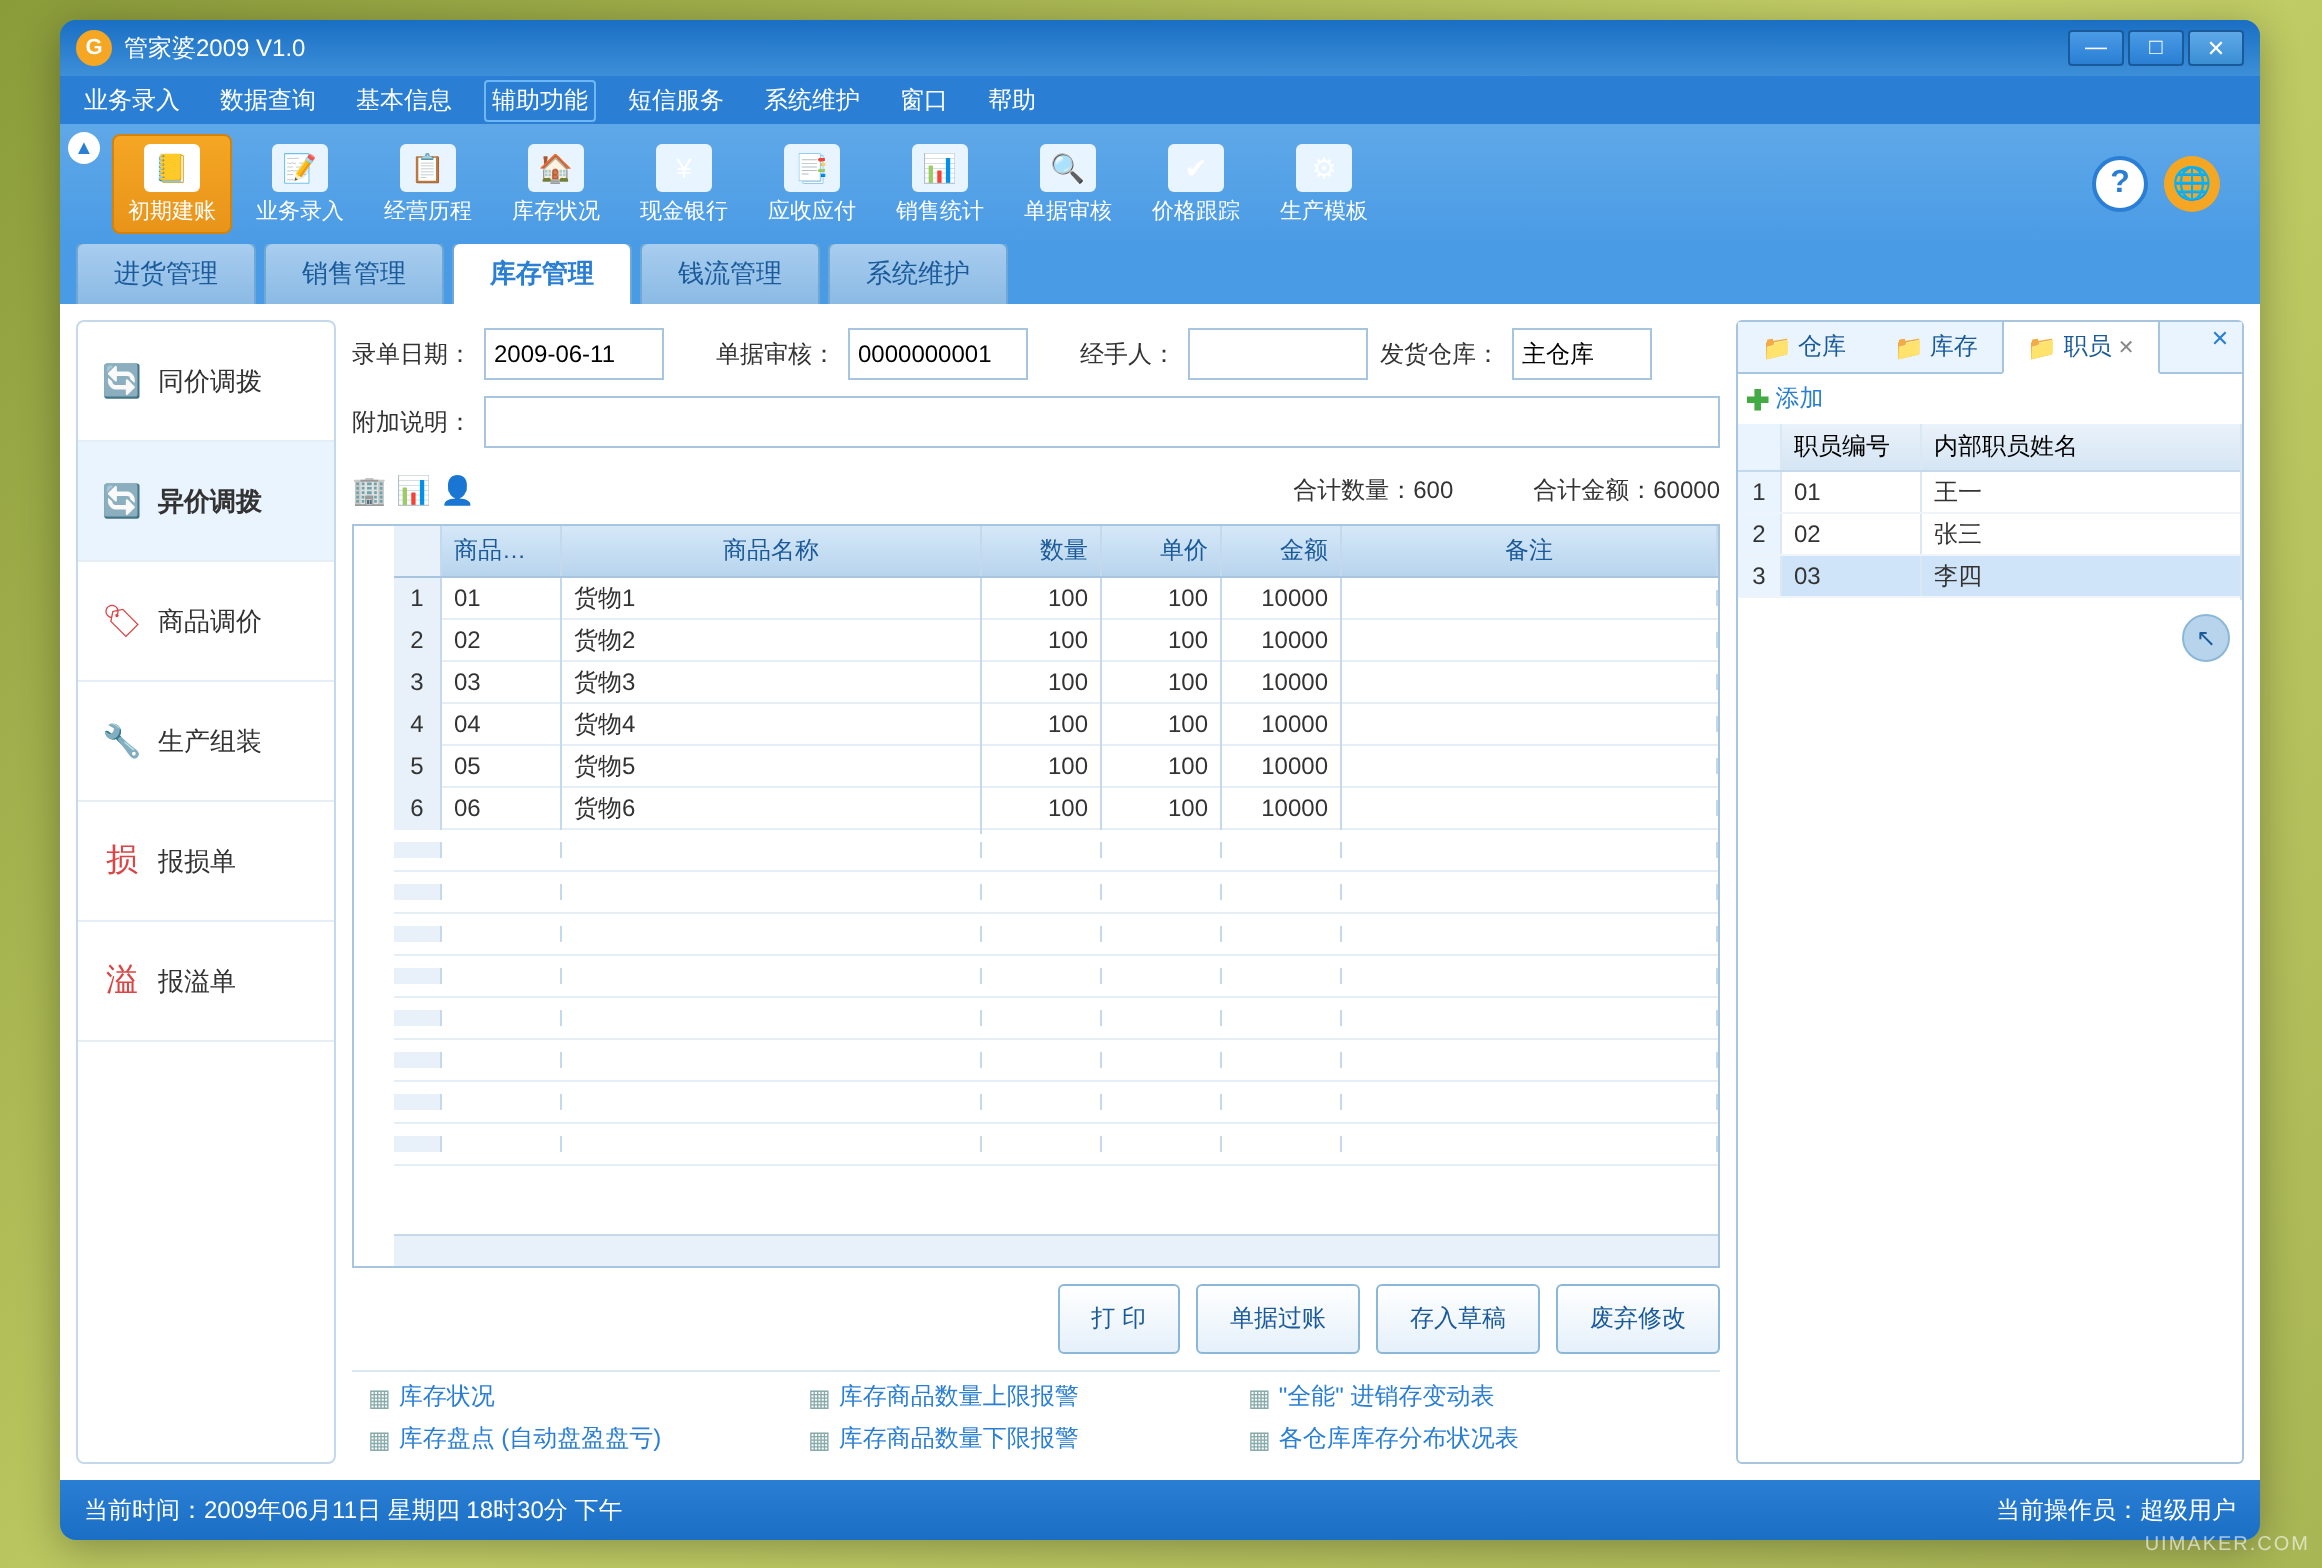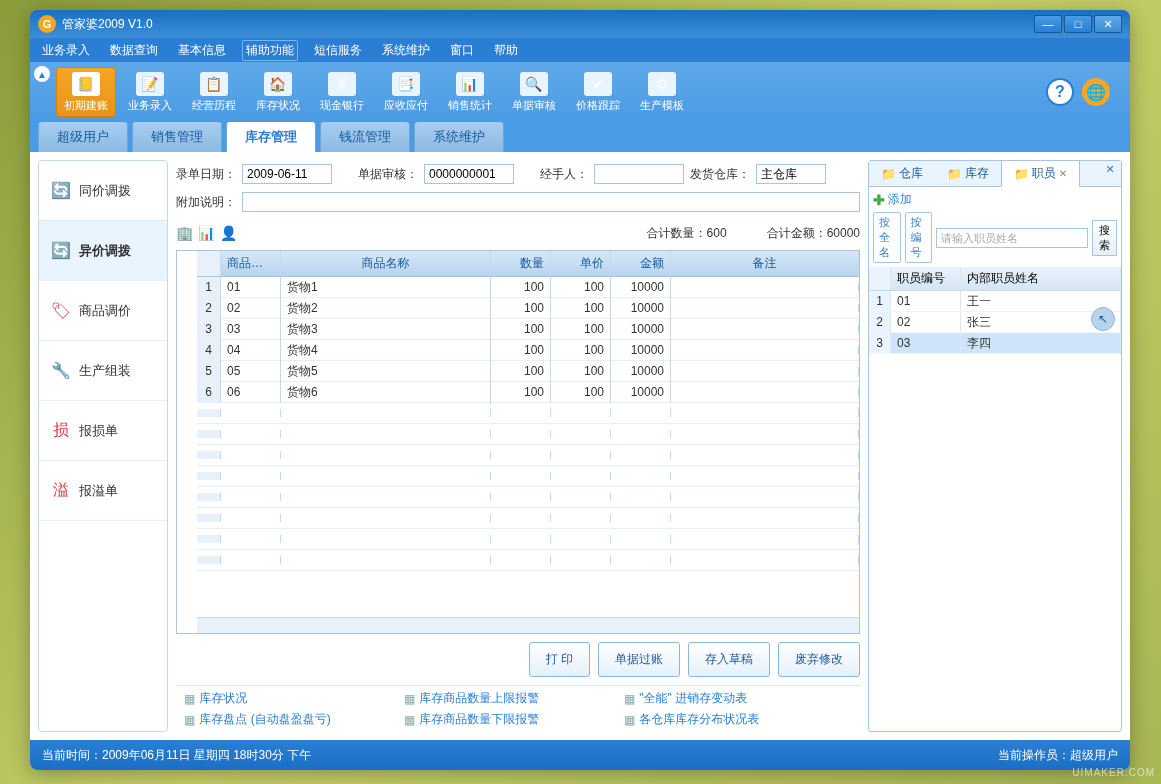--- a/index.html
+++ b/index.html
@@ -28,21 +28,21 @@
 .main-tab { padding: 6px 18px; background: linear-gradient(#a8cdef, #8bbae4); border-radius: 4px 4px 0 0; margin-right: 4px; cursor: pointer; color: #1a5a9a; font-size: 13px; border: 1px solid #6fa8d4; border-bottom: none; }
 .main-tab.active { background: #fff; color: #2a7fd4; font-weight: bold; }
 .content-area { height: calc(100% - 172px); background: #fff; padding: 8px; display: flex; gap: 8px; }
 .left-sidebar { width: 130px; background: #fff; border: 1px solid #c5d9ed; border-radius: 4px; }
 .sidebar-item { height: 60px; display: flex; align-items: center; gap: 8px; padding: 0 12px; border-bottom: 1px solid #e5edf5; cursor: pointer; font-size: 13px; color: #333; }
 .sidebar-item.active { background: #eaf4ff; font-weight: bold; }
 .sidebar-item .si-icon { width: 20px; height: 20px; display: flex; align-items: center; justify-content: center; font-size: 16px; }
 .main-panel { flex: 1; display: flex; flex-direction: column; }
 .form-row { display: flex; align-items: center; gap: 6px; padding: 4px 0; font-size: 12px; color: #333; }
 .form-row label { text-align: right; }
-.form-row input { border: 1px solid #a8c5e0; padding: 0 4px; height: 20px; font-size: 12px; }
+.form-row input { border: 1px solid #a8c5e0; padding: 12px 4px; height: 20px; font-size: 12px; }
 .form-row .long-input { flex: 1; }
 .small-icons { display: flex; gap: 4px; padding: 4px 0; align-items: center; }
 .small-icons .sic { width: 18px; height: 18px; cursor: pointer; display: flex; align-items: center; justify-content: center; font-size: 14px; }
 .totals { margin-left: auto; display: flex; gap: 40px; font-size: 12px; color: #333; justify-content: center; }
 .grid { flex: 1; border: 1px solid #a8c5e0; overflow: auto; display: flex; flex-direction: column; padding-left: 20px; }
 .grid-header { display: flex; background: linear-gradient(#d5e8f8, #b8d4ed); border-bottom: 1px solid #a8c5e0; }
 .grid-header .gh, .grid-row .gc { border-right: 1px solid #c5d9ed; padding: 4px 6px; font-size: 12px; overflow: hidden; text-overflow: ellipsis; white-space: nowrap; }
 .gh { color: #1a5a9a; text-align: center; }
 .grid-body { flex: 1; overflow: auto; background: #fff; }
 .grid-row { display: flex; border-bottom: 1px solid #e5edf5; height: 21px; align-items: center; }
@@ -157,21 +157,21 @@
           <span>生产模板</span>
         </div>
       </div>
     <div class="right-icons">
       <div class="ri help-icon">?</div>
       <div class="ri globe-icon">🌐</div>
     </div>
   </div>
 
   <div class="main-tabs" id="main-tabs">
-      <div class="main-tab">超级用户</div>
+      <div class="main-tab">进货管理</div>
       <div class="main-tab">销售管理</div>
       <div class="main-tab active">库存管理</div>
       <div class="main-tab">钱流管理</div>
       <div class="main-tab">系统维护</div>
     </div>
 
   <div class="content-area">
     <div class="left-sidebar" id="left-sidebar">
         <div class="sidebar-item">
           <span class="si-icon" style="color:#4a4">🔄</span>
@@ -418,26 +418,20 @@
             <span>职员</span>
             <span class="tab-x">✕</span>
           </div>
         </div>
       <div class="rp-toolbar">
         <div class="rp-add">
             <span class="plus">✚</span>
             <span>添加</span>
           </div>
       </div>
-      <div class="rp-filter">
-        <span class="fb">按全名</span>
-        <span class="fb">按编号</span>
-        <input placeholder="请输入职员姓名" style="">
-        <span class="search-btn">搜索</span>
-      </div>
       <div class="rp-grid">
         <div class="rp-grid-header" id="rp-grid-header">
             <div class="rgh rc-idx"></div>
             <div class="rgh rc-code">职员编号</div>
             <div class="rgh rc-name">内部职员姓名</div>
           </div>
         <div id="rp-grid-body">
             <div class="rp-row">
               <div class="rgc rc-idx">1</div>
               <div class="rgc rc-code">01</div>

